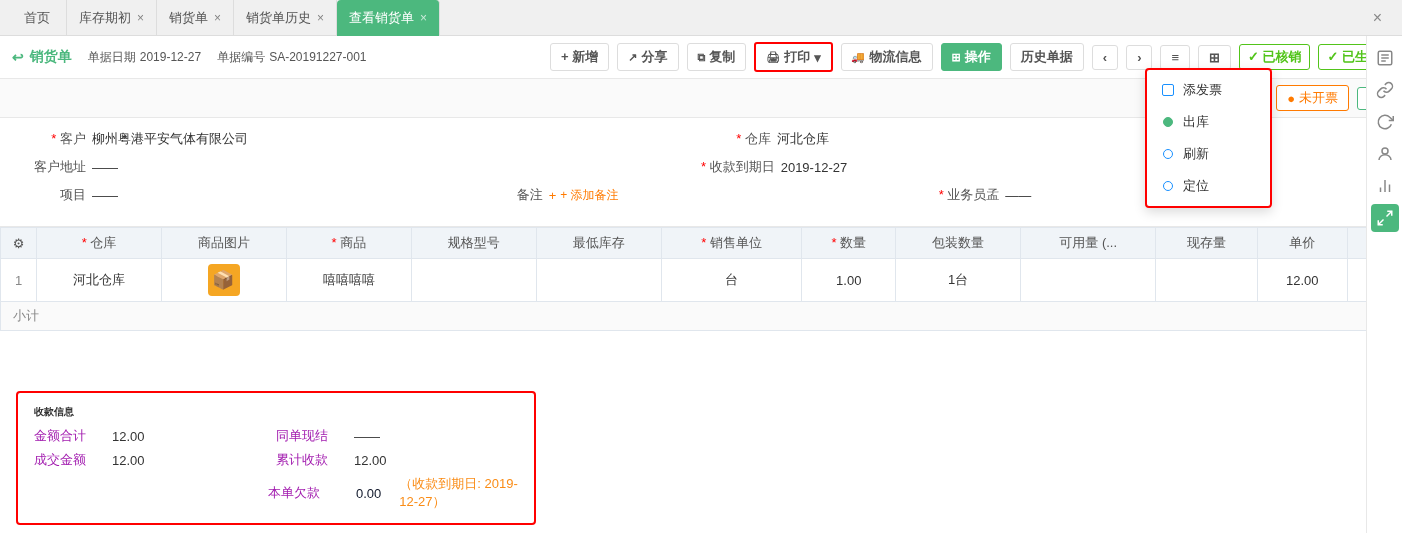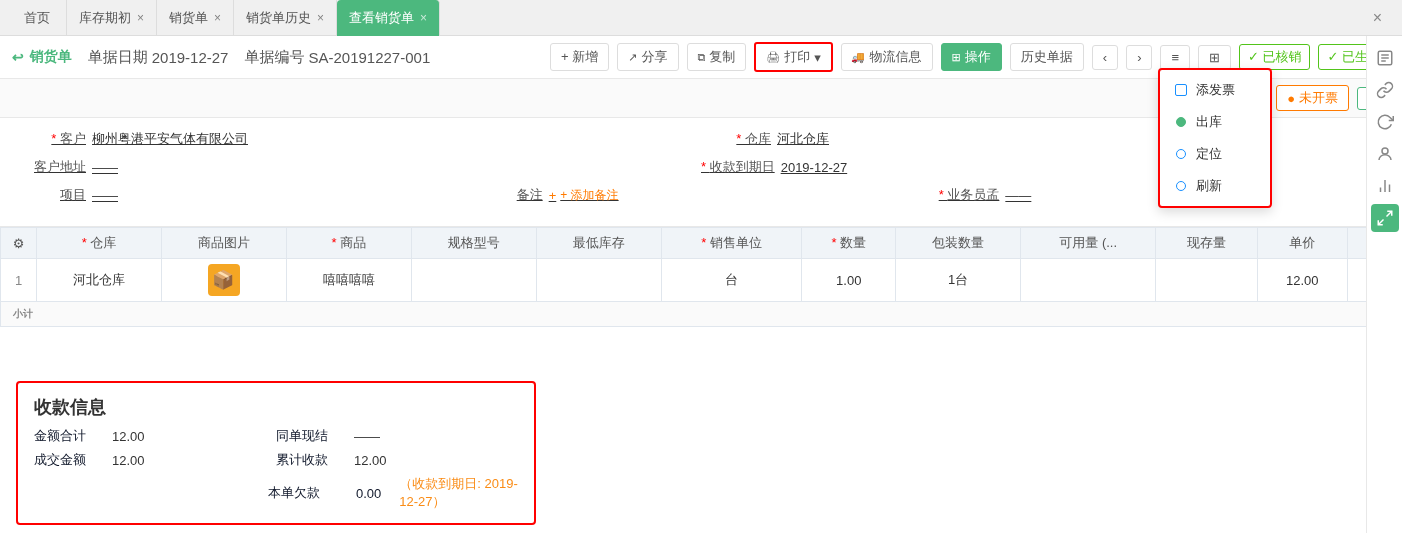--- a/index.html
+++ b/index.html
@@ -13,64 +13,64 @@
     .tab-home { padding: 0 16px; font-size: 13px; color: #555; }
     .tab-spacer { flex: 1; }
     .tab-x { margin-left: auto; padding: 0 12px; font-size: 16px; color: #888; cursor: pointer; }
 
     
     .main-content { background: #fff; height: calc(533px - 36px); display: flex; flex-direction: column; }
 
     
     .doc-header { display: flex; align-items: center; padding: 6px 12px; border-bottom: 1px solid #e8e8e8; background: #fff; gap: 16px; }
     .doc-title { display: flex; align-items: center; gap: 6px; color: #4cb87e; font-size: 14px; font-weight: bold; }
-    .doc-meta { display: flex; align-items: center; gap: 16px; font-size: 15px; color: #555; }
+    .doc-meta { display: flex; align-items: center; gap: 16px; font-size: 12px; color: #555; }
     .doc-meta span { display: flex; align-items: center; gap: 4px; }
-    .toolbar { margin-left: auto; display: flex; align-items: center; gap: 8px; }
+    .toolbar { margin-left: auto; display: flex; align-items: center; gap: 8px; font-weight: bold; }
     .toolbar-btn { display: flex; align-items: center; gap: 4px; padding: 4px 10px; border: 1px solid #ddd; border-radius: 3px; cursor: pointer; font-size: 13px; background: #fff; color: #555; }
     .toolbar-btn.active { background: #4cb87e; color: #fff; border-color: #4cb87e; }
     .toolbar-btn.red-border { border: 2px solid red; }
     .status-cancelled { background: #fff; border: 1px solid #52c41a; color: #52c41a; border-radius: 3px; padding: 3px 8px; }
     .status-effective { background: #fff; border: 1px solid #52c41a; color: #52c41a; border-radius: 3px; padding: 3px 8px; }
 
     
     .action-bar { display: flex; align-items: center; padding: 6px 12px; border-bottom: 1px solid #e8e8e8; background: #fafafa; gap: 8px; }
     .action-btn { display: flex; align-items: center; gap: 4px; padding: 3px 10px; border: 1px solid #ddd; border-radius: 3px; cursor: pointer; font-size: 13px; background: #fff; color: #555; }
     .action-btn.green-outline { border-color: #4cb87e; color: #4cb87e; }
     .action-btn.orange-outline { border-color: #ff7a00; color: #ff7a00; }
 
     
     .form-area { padding: 12px 16px; border-bottom: 1px solid #e8e8e8; }
     .form-row { display: flex; align-items: center; margin-bottom: 10px; gap: 0; }
-    .form-field { display: flex; align-items: center; flex: 1; gap: 6px; text-decoration: underline; }
+    .form-field { display: flex; align-items: center; flex: 1; gap: 6px; }
     .form-label { color: #555; min-width: 70px; text-align: right; white-space: nowrap; }
     .form-label.required::before { content: '* '; color: red; }
     .form-value { color: #333; }
     .add-note { color: #ff7a00; cursor: pointer; display: flex; align-items: center; gap: 2px; }
 
     
     .table-area { flex: 1; overflow: auto; }
     table { width: 100%; border-collapse: collapse; font-size: 13px; }
     table th { background: #f0f4f8; border: 1px solid #e0e6ed; padding: 6px 8px; text-align: center; font-weight: normal; color: #555; white-space: nowrap; }
     table td { border: 1px solid #e0e6ed; padding: 5px 8px; text-align: center; }
     .col-settings { width: 36px; }
     .required-star { color: red; }
     .row-num { color: #888; }
-    .subtotal-row td { background: #fafafa; color: #888; font-size: 10px; font-weight: bold; }
+    .subtotal-row td { background: #fafafa; color: #888; font-size: 13px; }
 
     
     .payment-info { border: 2px solid red; border-radius: 4px; margin: 8px 16px; padding: 12px 16px; max-width: 520px; }
-    .payment-title { font-weight: bold; font-size: 18px; margin-bottom: 8px; }
+    .payment-title { font-weight: bold; font-size: 10px; margin-bottom: 8px; }
     .payment-grid { display: grid; grid-template-columns: 1fr 1fr; gap: 6px 0; }
     .payment-row { display: flex; align-items: center; gap: 8px; }
-    .payment-label { color: #0f172a; min-width: 70px; }
+    .payment-label { color: #a21caf; min-width: 70px; }
     .payment-value { color: #333; }
     .payment-value.red { color: #0f172a; }
     .payment-value.orange { color: #fa8c16; }
-    .dropdown-menu { position: absolute; top: 68px; right: 130px; background: #fff; border: 1px solid #e8e8e8; box-shadow: 0 4px 12px rgba(0,0,0,0.15); border-radius: 4px; z-index: 200; width: 114px; padding: 4px 0; border: 2px solid red; }
+    .dropdown-menu { position: absolute; top: 68px; right: 130px; background: #fff; border: 1px solid #e8e8e8; box-shadow: 0 4px 12px rgba(0,0,0,0.15); border-radius: 4px; z-index: 200; width: 127px; padding: 4px 0; border: 2px solid red; }
     .dropdown-item { display: flex; align-items: center; gap: 8px; padding: 7px 14px; cursor: pointer; font-size: 13px; color: #333; }
     .dropdown-icon { width: 14px; height: 14px; display: inline-flex; align-items: center; justify-content: center; }
     .icon-square { width: 12px; height: 12px; border: 1px solid #1890ff; border-radius: 2px; }
     .icon-circle { width: 10px; height: 10px; border-radius: 50%; border: 1px solid #4cb87e; background: #4cb87e; }
     .icon-circle-outline { width: 10px; height: 10px; border-radius: 50%; border: 1px solid #1890ff; }
 
     
     .right-sidebar { position: absolute; right: 0; top: 36px; width: 36px; background: #fff; border-left: 1px solid #e8e8e8; display: flex; flex-direction: column; align-items: center; padding: 8px 0; gap: 4px; height: calc(533px - 36px); }
     .sidebar-icon { width: 28px; height: 28px; display: flex; align-items: center; justify-content: center; cursor: pointer; color: #888; font-size: 16px; border-radius: 4px; }
     .sidebar-icon.green { background: #4cb87e; color: #fff; }
@@ -312,27 +312,27 @@
     <div class="dropdown-item">
       <span class="dropdown-icon">
         <div class="icon-circle"></div>
       </span>
       <span>出库</span>
     </div>
     <div class="dropdown-item">
       <span class="dropdown-icon">
         <div class="icon-circle-outline"></div>
       </span>
-      <span>定位</span>
+      <span>刷新</span>
     </div>
     <div class="dropdown-item">
       <span class="dropdown-icon">
         <div class="icon-circle-outline"></div>
       </span>
-      <span>刷新</span>
+      <span>定位</span>
     </div>
   </div>
 
   <div class="right-sidebar">
     <div class="sidebar-icon">
       <svg width="18" height="18" viewBox="0 0 24 24" fill="none" stroke="#888" stroke-width="2">
           <rect x="3" y="3" width="18" height="18" rx="2"></rect>
           <line x1="7" y1="8" x2="17" y2="8"></line>
           <line x1="7" y1="12" x2="17" y2="12"></line>
           <line x1="7" y1="16" x2="13" y2="16"></line>

